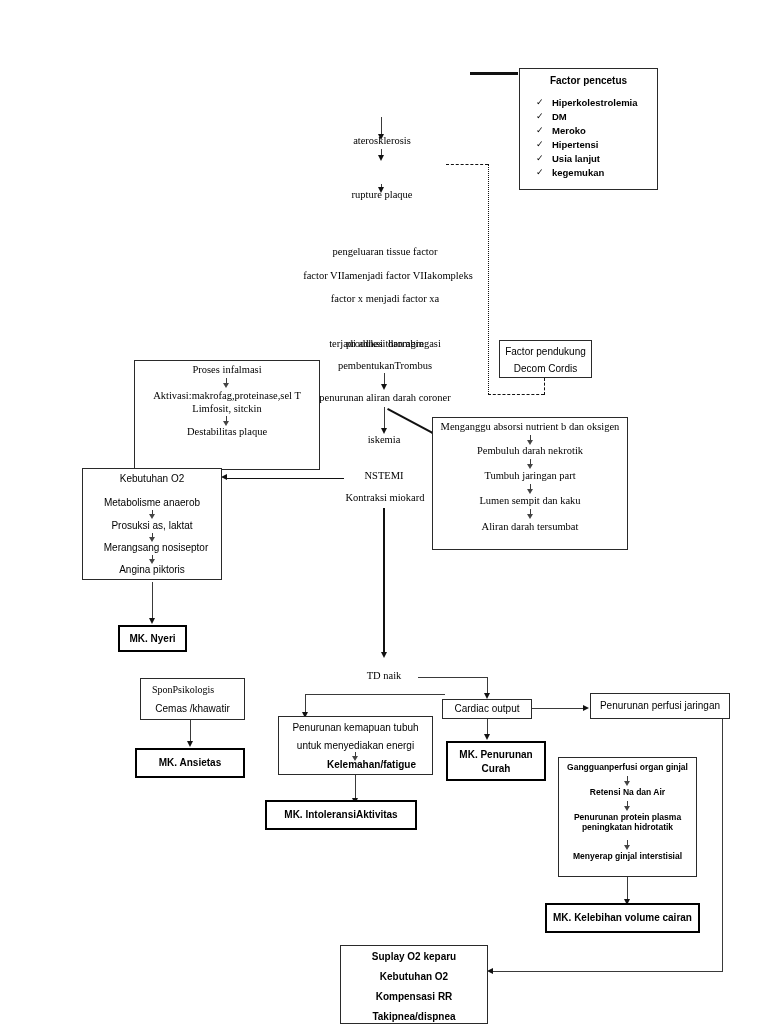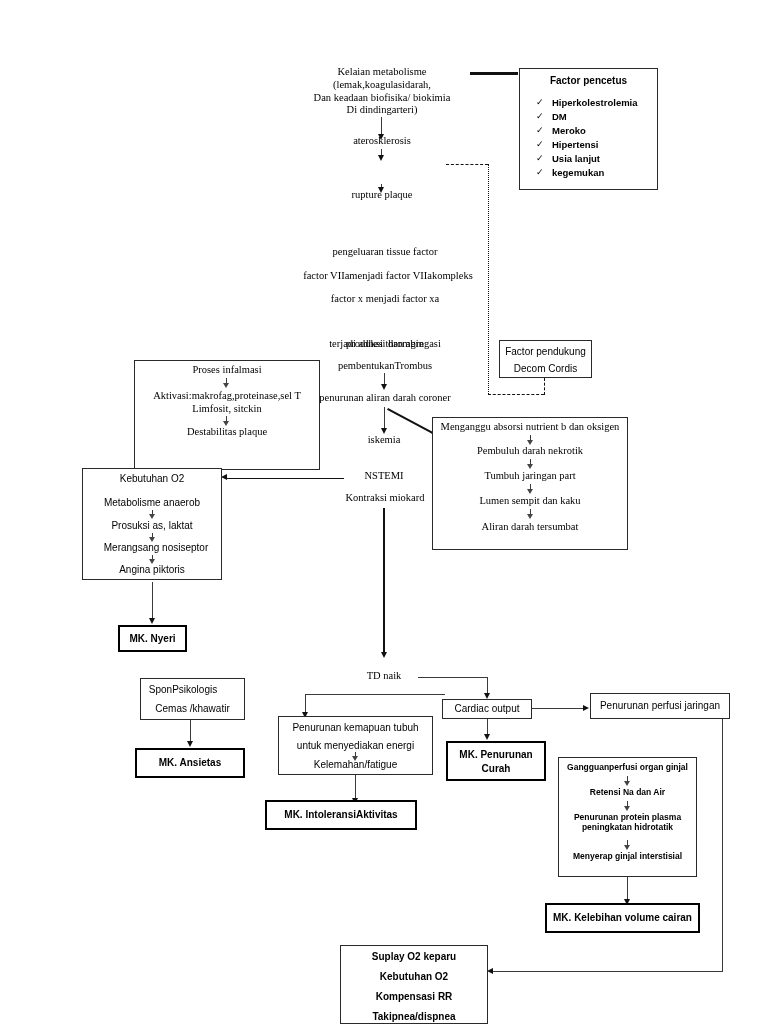--- a/index.html
+++ b/index.html
@@ -40,24 +40,20 @@
   .flist{position:absolute;font-family:"Liberation Sans",sans-serif;font-size:9.5px;font-weight:bold;}
   .frow{display:flex;align-items:center;height:14px;}
   .fchk{width:16px;font-weight:normal;font-size:9px;}
   .diag{position:absolute;transform-origin:0 0;background:#111;height:1.6px;}
 </style>
 </head>
 <body>
 
 <div id="stage">
 
-  <div class="txt serif" style="left:292px;top:66px;width:180px;">Kelaian metabolisme
-(lemak,koagulasidarah,
-Dan keadaan biofisika/ biokimia
-Di dindingarteri)</div>
 
   <div class="ln vline" style="left:381px;top:117px;height:19px;"></div>
   <div class="ad" style="left:377.5px;top:134px;"></div>
 
   <div class="txt serif" style="left:322px;top:135px;width:120px;">aterosklerosis</div>
 
   <div class="ln vline" style="left:381px;top:149px;height:9px;"></div>
   <div class="ad" style="left:377.5px;top:155px;"></div>
 
 
@@ -203,35 +199,35 @@
   <div class="ar" style="left:583px;top:704.5px;"></div>
 
   <div class="ln vline" style="left:487px;top:719px;height:18px;"></div>
   <div class="ad" style="left:483.5px;top:734px;"></div>
 
   <div class="box thick" style="left:446px;top:741px;width:100px;height:40px;"></div>
   <div class="txt sansb" style="left:446px;top:748px;width:100px;line-height:1.35;">MK. Penurunan
 Curah</div>
 
   <div class="box thin" style="left:140px;top:678px;width:105px;height:42px;"></div>
-  <div class="txt sans" style="left:140px;top:684px;width:86px;">SponPsikologis</div>
+  <div class="txt sans" style="left:140px;top:684px;width:86px;font-family:Liberation Serif, serif;">SponPsikologis</div>
   <div class="txt sans" style="left:140px;top:703px;width:105px;">Cemas /khawatir</div>
 
   <div class="ln vline" style="left:190px;top:720px;height:24px;"></div>
   <div class="ad" style="left:186.5px;top:741px;"></div>
 
   <div class="box thick" style="left:135px;top:748px;width:110px;height:30px;"></div>
   <div class="txt sansb" style="left:135px;top:757px;width:110px;">MK. Ansietas</div>
 
   <div class="box thin" style="left:278px;top:716px;width:155px;height:59px;"></div>
   <div class="txt sans" style="left:278px;top:722px;width:155px;">Penurunan kemapuan tubuh</div>
   <div class="txt sans" style="left:278px;top:740px;width:155px;">untuk menyediakan energi</div>
   <div class="ln vline" style="left:355px;top:752px;height:7px;"></div>
   <div class="ad-s" style="left:352px;top:756px;"></div>
-  <div class="txt sans" style="left:278px;top:759px;width:155px;">Kelemahan/fatigue</div>
+  <div class="txt sans" style="left:294px;top:759px;width:155px;font-weight:bold;">Kelemahan/fatigue</div>
 
   <div class="ln vline" style="left:355px;top:775px;height:26px;"></div>
   <div class="ad" style="left:351.5px;top:798px;"></div>
 
   <div class="box thick" style="left:265px;top:800px;width:152px;height:30px;"></div>
   <div class="txt sansb" style="left:265px;top:809px;width:152px;">MK. IntoleransiAktivitas</div>
 
   <div class="box thin" style="left:590px;top:693px;width:140px;height:26px;"></div>
   <div class="txt sans" style="left:590px;top:700px;width:140px;">Penurunan perfusi jaringan</div>
 

